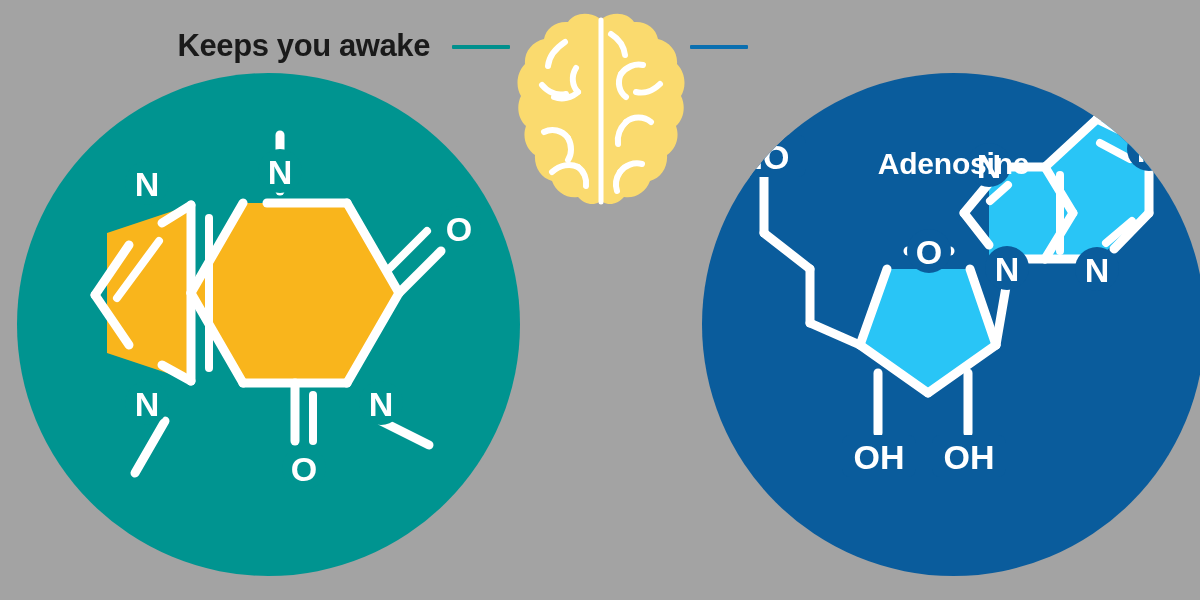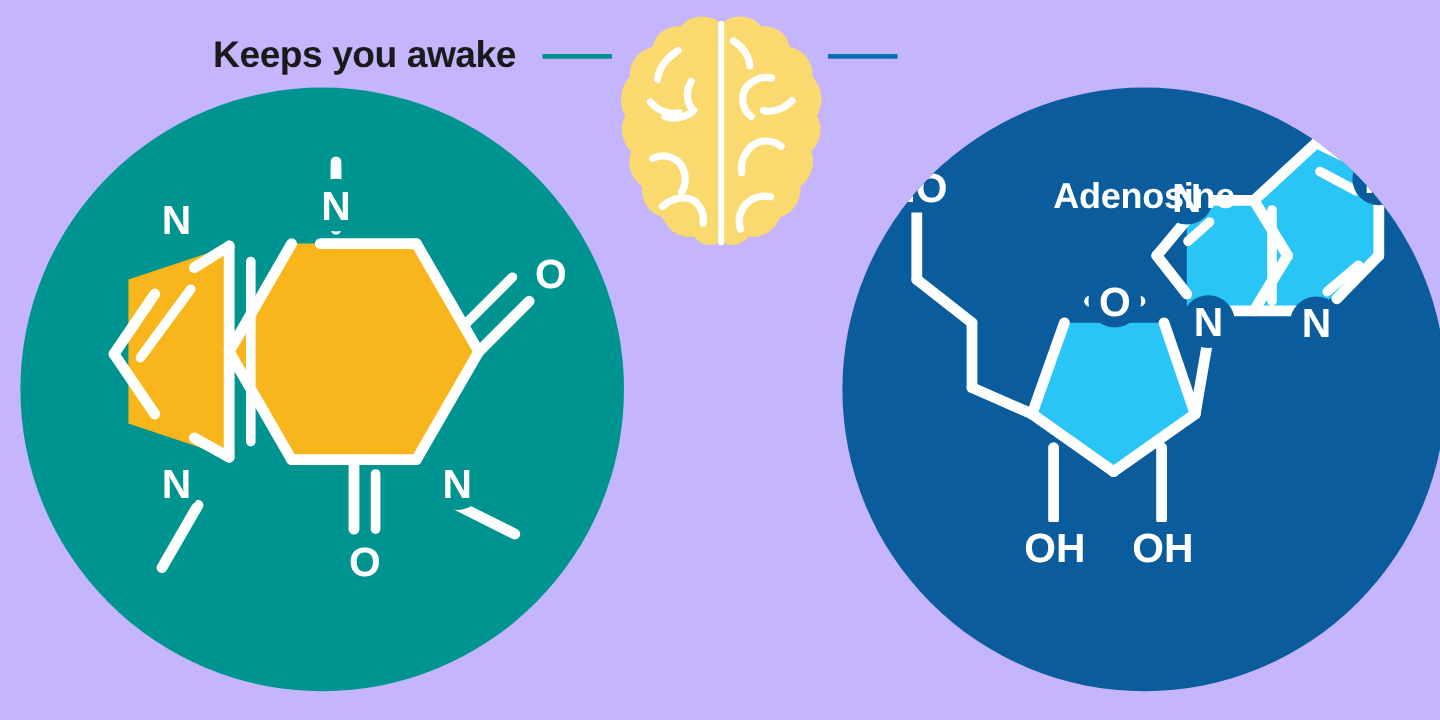--- a/index.html
+++ b/index.html
@@ -7,21 +7,21 @@
     padding: 0;
     background: #ffffff;
   }
   body {
     font-family: "Liberation Sans", sans-serif;
   }
   #infographic {
     position: relative;
     width: 1200px;
     height: 600px;
-    background: #c4b5fd;
+    background: #a3a3a3;
     overflow: hidden;
   }
 
   
   .heading {
     position: absolute;
     top: 25px;
     font-size: 31px;
     font-weight: bold;
     color: #1a1a1a;

